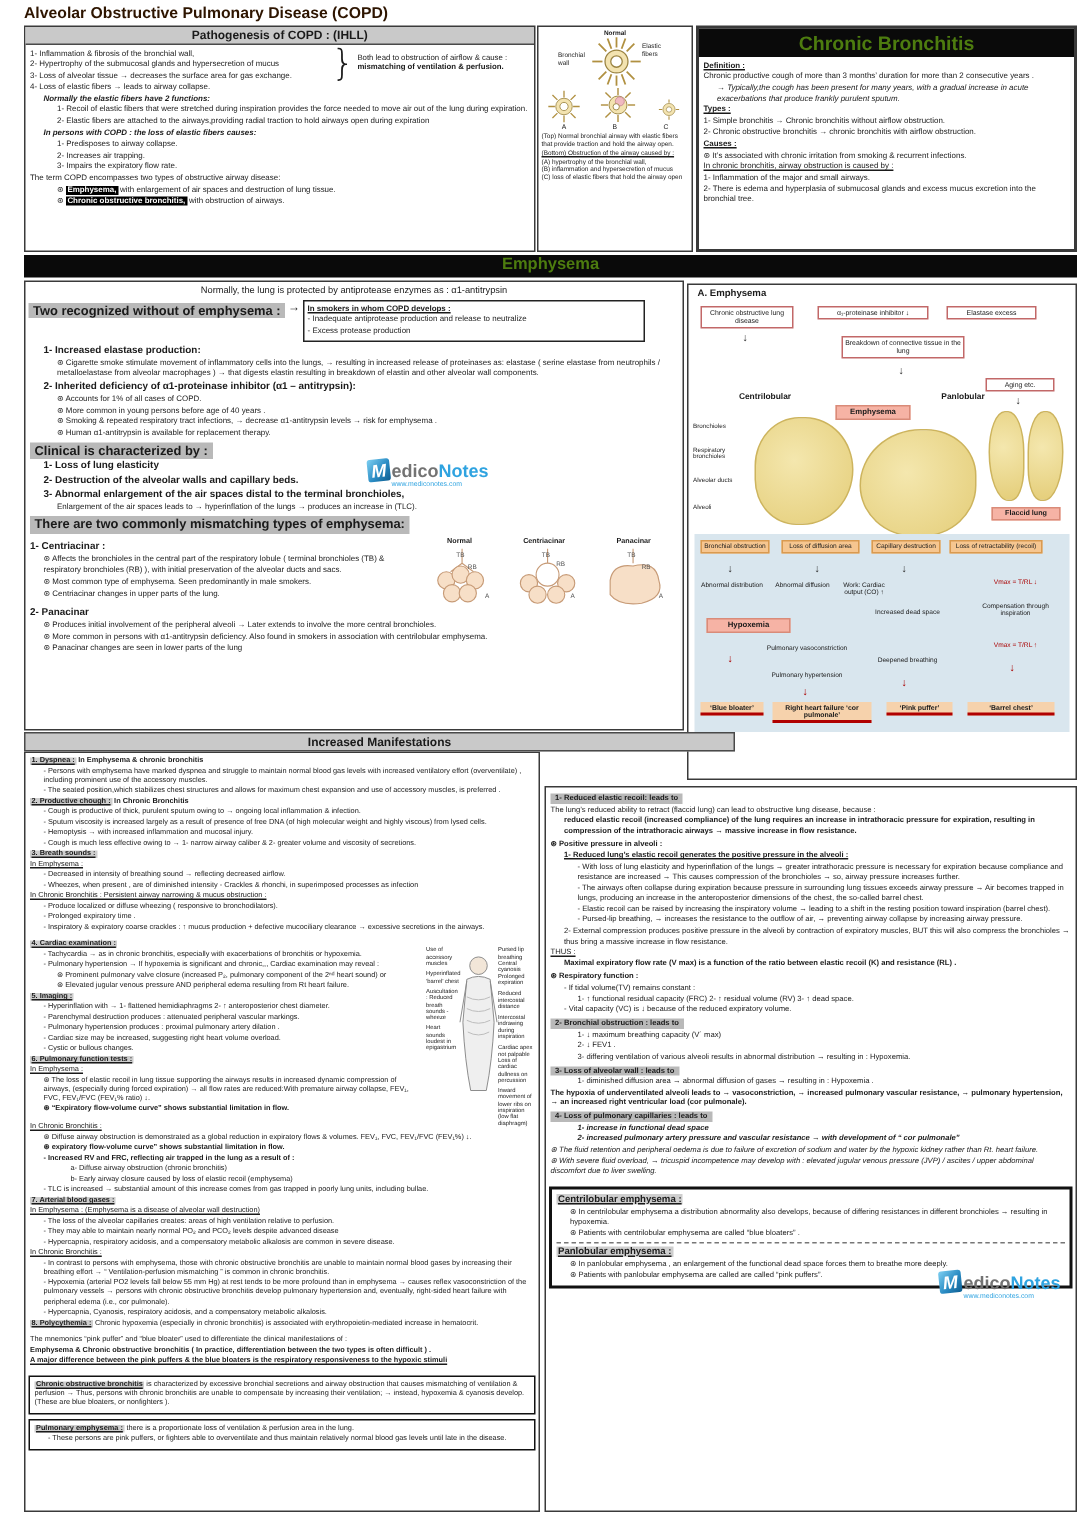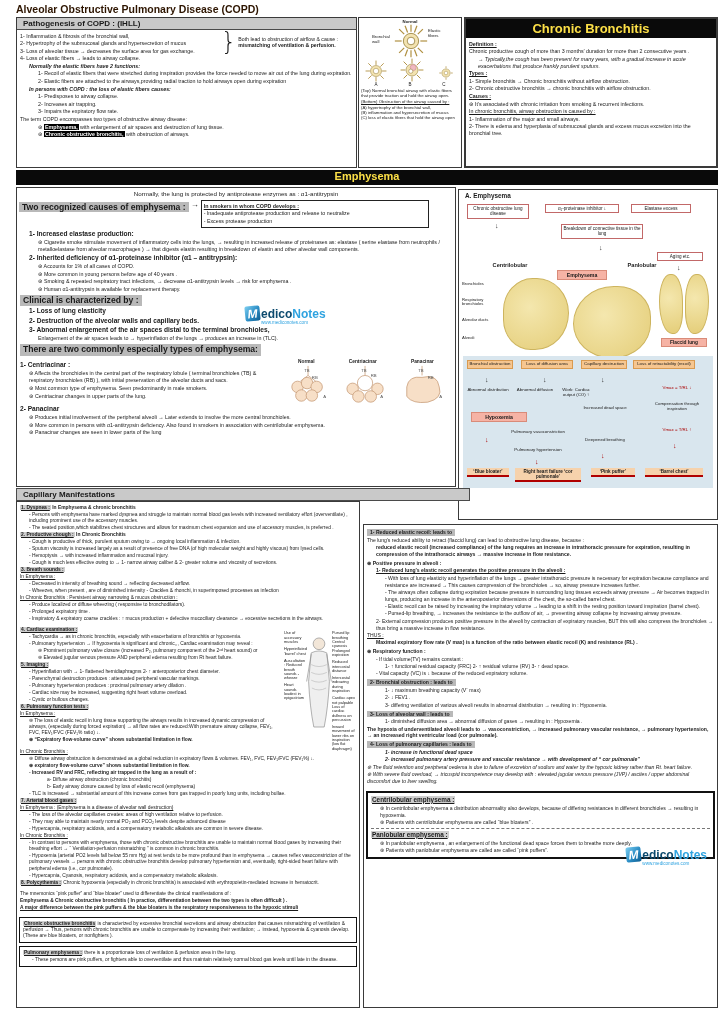--- a/index.html
+++ b/index.html
@@ -1,22 +1,22 @@
 <!DOCTYPE html>
 <html><head>
 <meta charset="utf-8">
 <style>
   html,body{margin:0;padding:0;background:#d8d8d8}
   .page{position:relative;width:724px;height:1024px;background:#fff;overflow:hidden;
         font-family:"Liberation Sans",sans-serif;color:#1a1a1a}
   .abs{position:absolute}
   .ttl{position:absolute;left:16px;top:3px;font-size:10.5px;font-weight:bold;color:#2e1500}
   .panel{position:absolute;border:1px solid #3a3a3a;background:#fff;box-sizing:border-box}
-  .gbar{background:#c9c9c9;border-bottom:1px solid #4a4a4a;font-weight:bold;font-size:8px;padding:1px 6px}
-  .blackbar{position:absolute;background:#0a0a0a;color:#fde047;font-weight:bold;text-align:center;box-sizing:border-box}
+  .gbar{background:#c9c9c9;border-bottom:1px solid #4a4a4a;text-align:center;font-weight:bold;font-size:8px;padding:1px 16px}
+  .blackbar{position:absolute;background:#0a0a0a;color:#4d7c0f;font-weight:bold;text-align:center;box-sizing:border-box}
   .ln{font-size:5.3px;line-height:1.32;margin:.6px 0}
   .b{font-weight:bold}.i{font-style:italic}.bi{font-weight:bold;font-style:italic}
   .u{text-decoration:underline}.bu{font-weight:bold;text-decoration:underline}
   .ind1{padding-left:9px}.ind2{padding-left:18px}.ind3{padding-left:27px}
   .big{font-size:6.6px;font-weight:bold}
   .h2{font-size:8.6px;font-weight:bold;background:#b9b9b9;width:fit-content;padding:0 3px;margin:2px 0 1px 0}
   .h3{font-size:7.6px;font-weight:bold;margin:2px 0 1px 0}
   .ctr{text-align:center}
   .ghl{background:#cecece;font-weight:bold;text-decoration:underline;padding:0 1px}
   .hlb{background:#000;color:#fff;font-weight:bold;padding:0 1px}
@@ -35,21 +35,21 @@
   .flbl{position:absolute;font-size:4.4px;text-align:center;line-height:1.1}
   .anlbl{position:absolute;font-size:4.2px;line-height:1.05;width:38px}
   .arrow-d{position:absolute;font-size:7px;color:#333;line-height:1}
   .flowbg{position:absolute;background:#d9e6ee}
   .blob{position:absolute;border:1px solid #cdb45e;background:radial-gradient(circle at 40% 40%,#f4e7ae,#e4cd78);}
   .logo{display:flex;flex-direction:column;align-items:flex-start;line-height:1}
   .logo .row{display:flex;align-items:center}
   .logo .m{width:15px;height:15px;background:linear-gradient(135deg,#7fd0f2 0%,#2a8cc4 55%,#0d5c8f 100%);
            color:#fff;font-weight:bold;font-style:italic;font-size:12px;display:flex;align-items:center;
            justify-content:center;border-radius:2px;transform:rotate(-6deg)}
-  .logo .t1{font-weight:bold;font-size:12px;color:#0c4a6e;margin-left:1px}
+  .logo .t1{font-weight:bold;font-size:12px;color:#737373;margin-left:1px}
   .logo .t2{font-weight:bold;font-size:12px;color:#2fa3e0}
   .logo .url{font-size:4.6px;color:#2fa3e0;margin-left:16px}
   .cap{font-size:4.3px;line-height:1.2}
   .leftcol .ln{font-size:4.9px;line-height:1.3}
   .rightcol .ln{font-size:5.1px;line-height:1.33}
   .boxed{border:1.5px solid #111;padding:2px 3px;margin-top:3px}
   .dotsep{border-top:1px dashed #777;margin:2px 0}
   .figlbl{font-size:3.9px;line-height:1.1;margin:3px 0}
   .sunrow{display:flex;justify-content:space-around;align-items:flex-end}
 </style>
@@ -181,42 +181,42 @@
         <div class="ln ">1- Inflammation of the major and small airways.</div>
         <div class="ln ">2- There is edema and hyperplasia of submucosal glands and excess mucus excretion into the bronchial tree.</div>
       </div>
   </div>
 
   <div class="blackbar" style="left:16px;top:170px;width:702px;height:15px;font-size:11px">Emphysema</div>
 
   <div class="panel" style="left:16px;top:187px;width:440px;height:300px;border-width:1px;overflow:hidden">
     <div class="ln ctr" style="font-size:6.2px;margin-top:2px">Normally, the lung is protected by antiprotease enzymes as : α1-antitrypsin</div>
     <div style="display:flex;align-items:flex-start;margin:2px 2px 0 2px">
-      <div class="h2">Two recognized causes of emphysema :</div>
+      <div class="h2">Two recognized without of emphysema :</div>
       <div style="font-size:8px;margin:0 2px">→</div>
       <div class="minibox" style="width:228px">
         <div class="ln bu">In smokers in whom COPD develops :</div>
         <div class="ln">-   Inadequate antiprotease production and release    to neutralize</div>
         <div class="ln">-   Excess protease production</div>
       </div>
     </div>
     <div class="body">
         <div class="ln big ind1">1- Increased elastase production:</div>
         <div class="ln ind2">⊛ Cigarette smoke stimulate movement of inflammatory cells into the lungs, → resulting in increased release of proteinases as: elastase  ( serine elastase from neutrophils / metalloelastase from alveolar macrophages ) → that digests elastin resulting in breakdown of elastin and other alveolar wall components.</div>
         <div class="ln big ind1">2- Inherited deficiency of α1-proteinase inhibitor (α1 – antitrypsin):</div>
         <div class="ln ind2">⊛ Accounts for 1% of all cases of COPD.</div>
         <div class="ln ind2">⊛ More common in young persons before age of 40 years .</div>
         <div class="ln ind2">⊛ Smoking &amp; repeated respiratory tract infections, → decrease α1-antitrypsin levels → risk for emphysema .</div>
         <div class="ln ind2">⊛ Human α1-antitrypsin is available for replacement therapy.</div>
         <div class="ln h2">Clinical is characterized by :</div>
         <div class="ln big ind1">1-  Loss of lung elasticity</div>
         <div class="ln big ind1">2-  Destruction of the alveolar walls and capillary beds.</div>
         <div class="ln big ind1">3-  Abnormal enlargement of the air spaces distal to the terminal bronchioles,</div>
         <div class="ln ind2">Enlargement of the air spaces leads to → hyperinflation of the lungs →  produces an increase in (TLC).</div>
-        <div class="ln h2">There are two commonly especially types of emphysema:</div>
+        <div class="ln h2">There are two commonly mismatching types of emphysema:</div>
       </div>
     <div class="body" style="padding-right:178px;position:relative">
       <div>
           <div class="ln big">1-  Centriacinar :</div>
           <div class="ln ind1">⊛ Affects the bronchioles in the central part of the respiratory lobule ( terminal bronchioles (TB) &amp; respiratory bronchioles (RB) ), with initial preservation of the alveolar ducts and sacs.</div>
           <div class="ln ind1">⊛  Most common type of emphysema. Seen predominantly in male smokers.</div>
           <div class="ln ind1">⊛ Centriacinar changes in upper parts of the lung.</div>
         </div>
       <div class="abs" style="right:4px;top:0;width:170px">
         <div style="display:flex;justify-content:space-around;font-size:4.8px;font-weight:bold">
@@ -324,21 +324,21 @@
     <div class="arrow-d" style="left:26px;top:246px;color:#a00">↓</div>
     <div class="arrow-d" style="left:76px;top:268px;color:#a00">↓</div>
     <div class="arrow-d" style="left:142px;top:262px;color:#a00">↓</div>
     <div class="arrow-d" style="left:214px;top:252px;color:#a00">↓</div>
     <div class="tbox" style="left:8px;top:278px;width:42px">‘Blue bloater’</div>
     <div class="tbox" style="left:56px;top:278px;width:66px">Right heart failure ‘cor pulmonale’</div>
     <div class="tbox" style="left:132px;top:278px;width:44px">‘Pink puffer’</div>
     <div class="tbox" style="left:186px;top:278px;width:58px">‘Barrel chest’</div>
   </div>
 
-  <div class="gbar abs" style="left:16px;top:488px;width:440px;border:1px solid #4a4a4a">Capillary Manifestations</div>
+  <div class="gbar abs" style="left:16px;top:488px;width:440px;border:1px solid #4a4a4a">Increased Manifestations</div>
 
   <div class="leftcol panel" style="left:16px;top:501px;width:344px;height:507px;overflow:hidden">
     <div class="body">
         <div class="ln b"><span class="ghl">1. Dyspnea :</span> In Emphysema &amp; chronic bronchitis</div>
         <div class="ln ind1">-  Persons with emphysema have marked dyspnea and struggle to maintain normal blood gas levels with increased ventilatory effort (overventilate) , including prominent use of the accessory muscles.</div>
         <div class="ln ind1">-  The seated position,which stabilizes chest structures and allows for maximum chest expansion and use of accessory muscles, is preferred .</div>
         <div class="ln b"><span class="ghl">2. Productive chough :</span> In Chronic Bronchitis</div>
         <div class="ln ind1">-  Cough is productive of thick, purulent sputum owing to → ongoing local inflammation &amp; infection.</div>
         <div class="ln ind1">-  Sputum viscosity is increased largely as a result of presence of free DNA (of high molecular weight and highly viscous) from lysed cells.</div>
         <div class="ln ind1">-  Hemoptysis → with increased inflammation and mucosal injury.</div>

